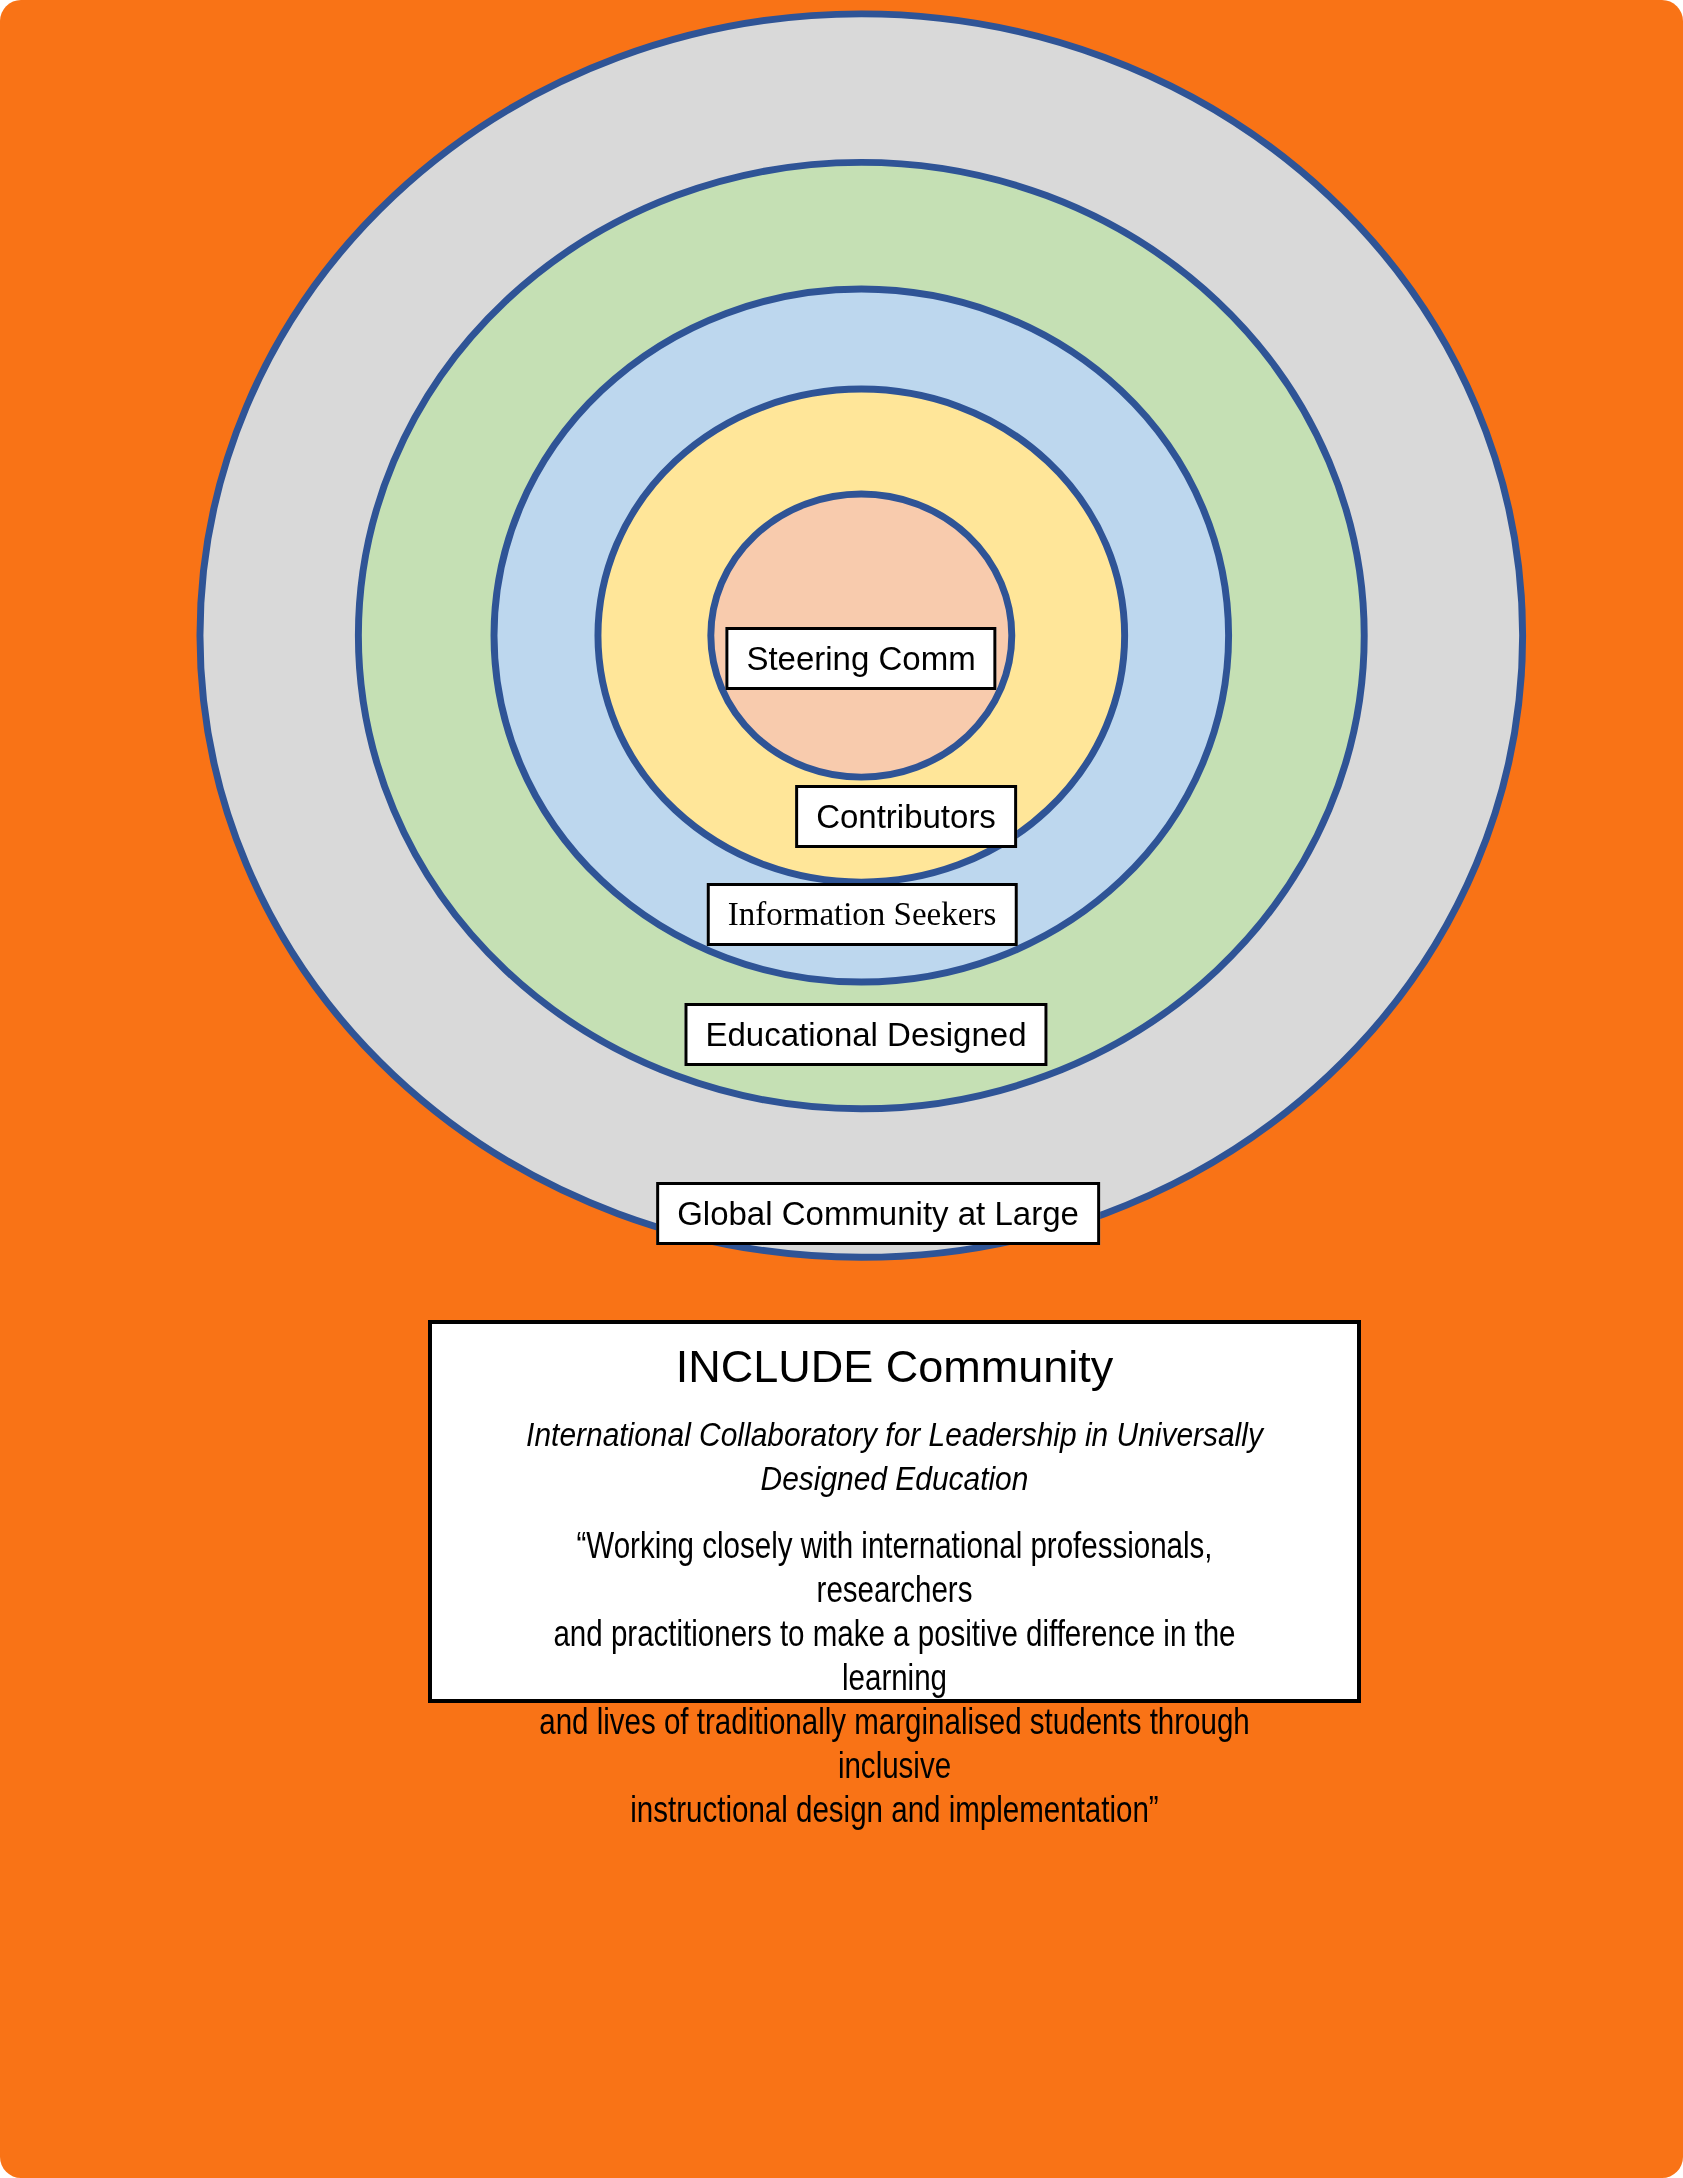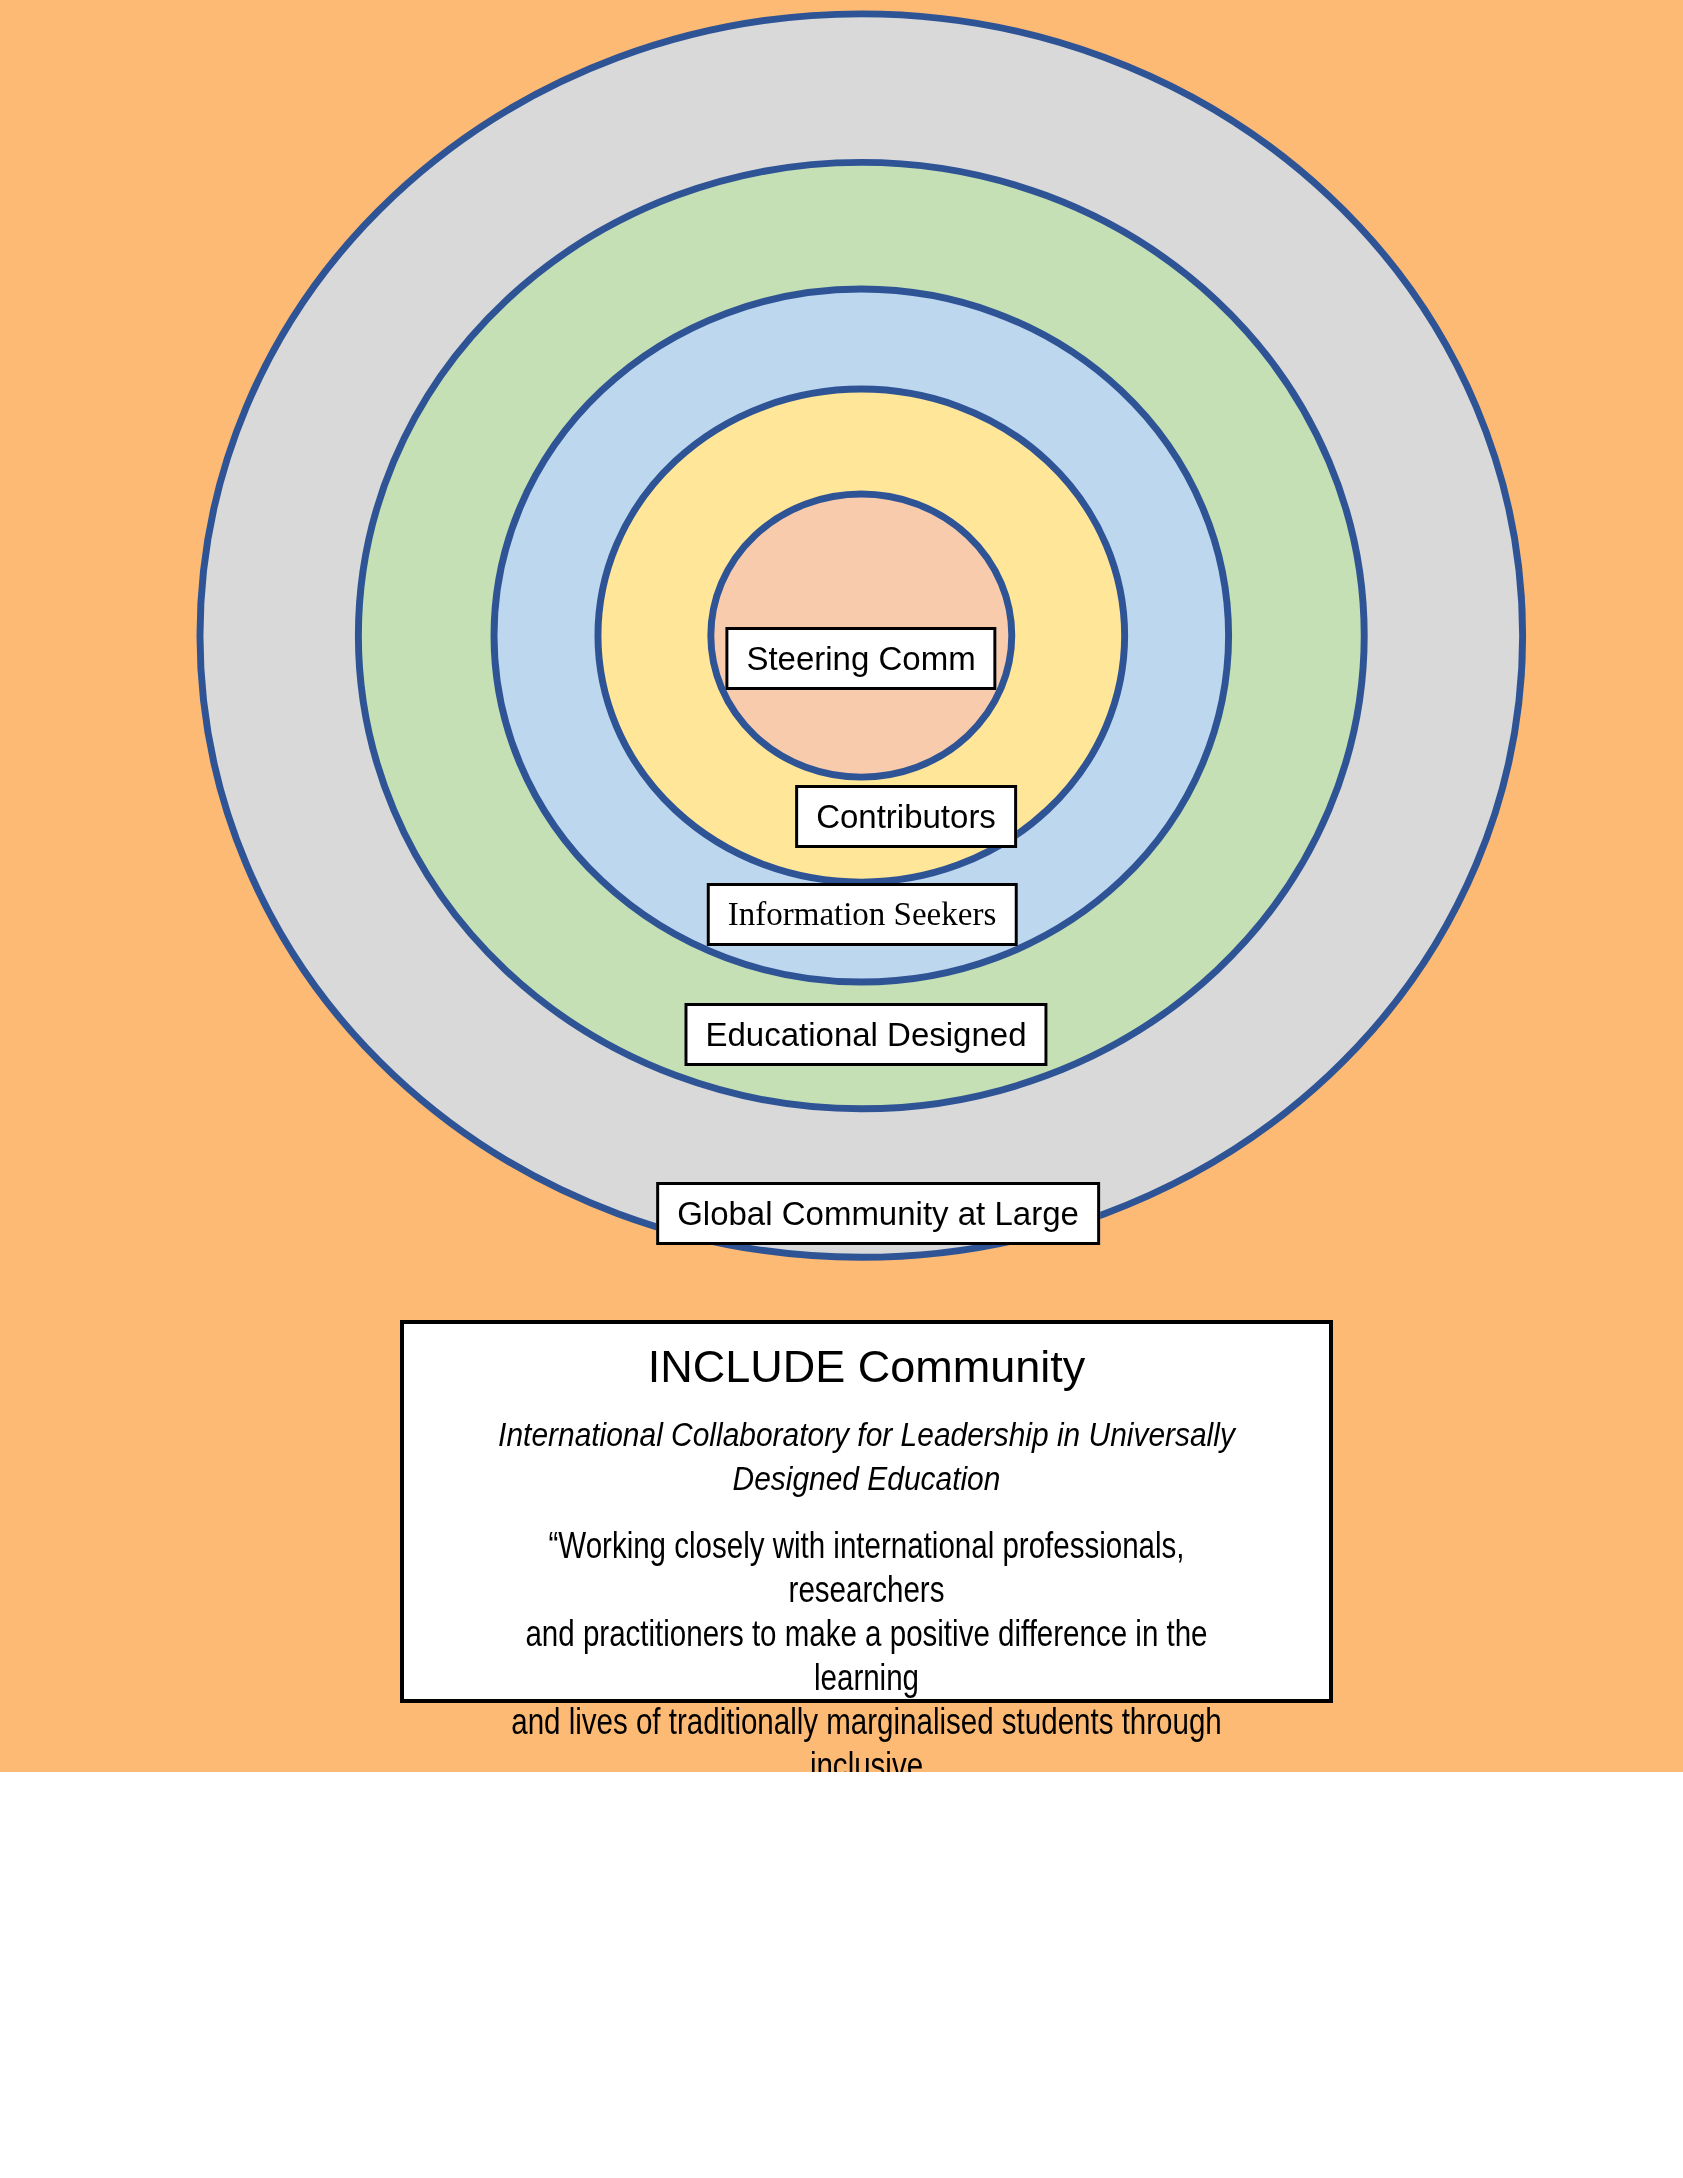--- a/index.html
+++ b/index.html
@@ -1,23 +1,24 @@
 <!DOCTYPE html>
 <html><head>
 <meta charset="utf-8">
 <style>
   html, body { margin: 0; padding: 0; background: #ffffff; }
   .page {
     position: relative;
     width: 1683px;
-    height: 1772px;
-    background: #fdba74;
+    height: 2178px;
+    background: #f97316;
     font-family: "Liberation Sans", sans-serif;
     color: #000000;
     overflow: hidden;
+    border-radius: 21px;
   }
   .rings-svg {
     position: absolute;
     left: 0;
     top: 0;
   }
   .ring {
     stroke-width: 7px;
   }
   .ring-label {
@@ -29,21 +30,21 @@
     border: 3px solid #000000;
     display: flex;
     align-items: center;
     justify-content: center;
     padding: 0 18px;
     font-size: 33px;
     white-space: nowrap;
   }
   .info-box {
     position: absolute;
-    left: 400px;
+    left: 428px;
     top: 1320px;
     width: 933px;
     height: 383px;
     box-sizing: border-box;
     border: 4px solid #000000;
     background: #ffffff;
     text-align: center;
   }
   .info-title {
     margin-top: 17px;

